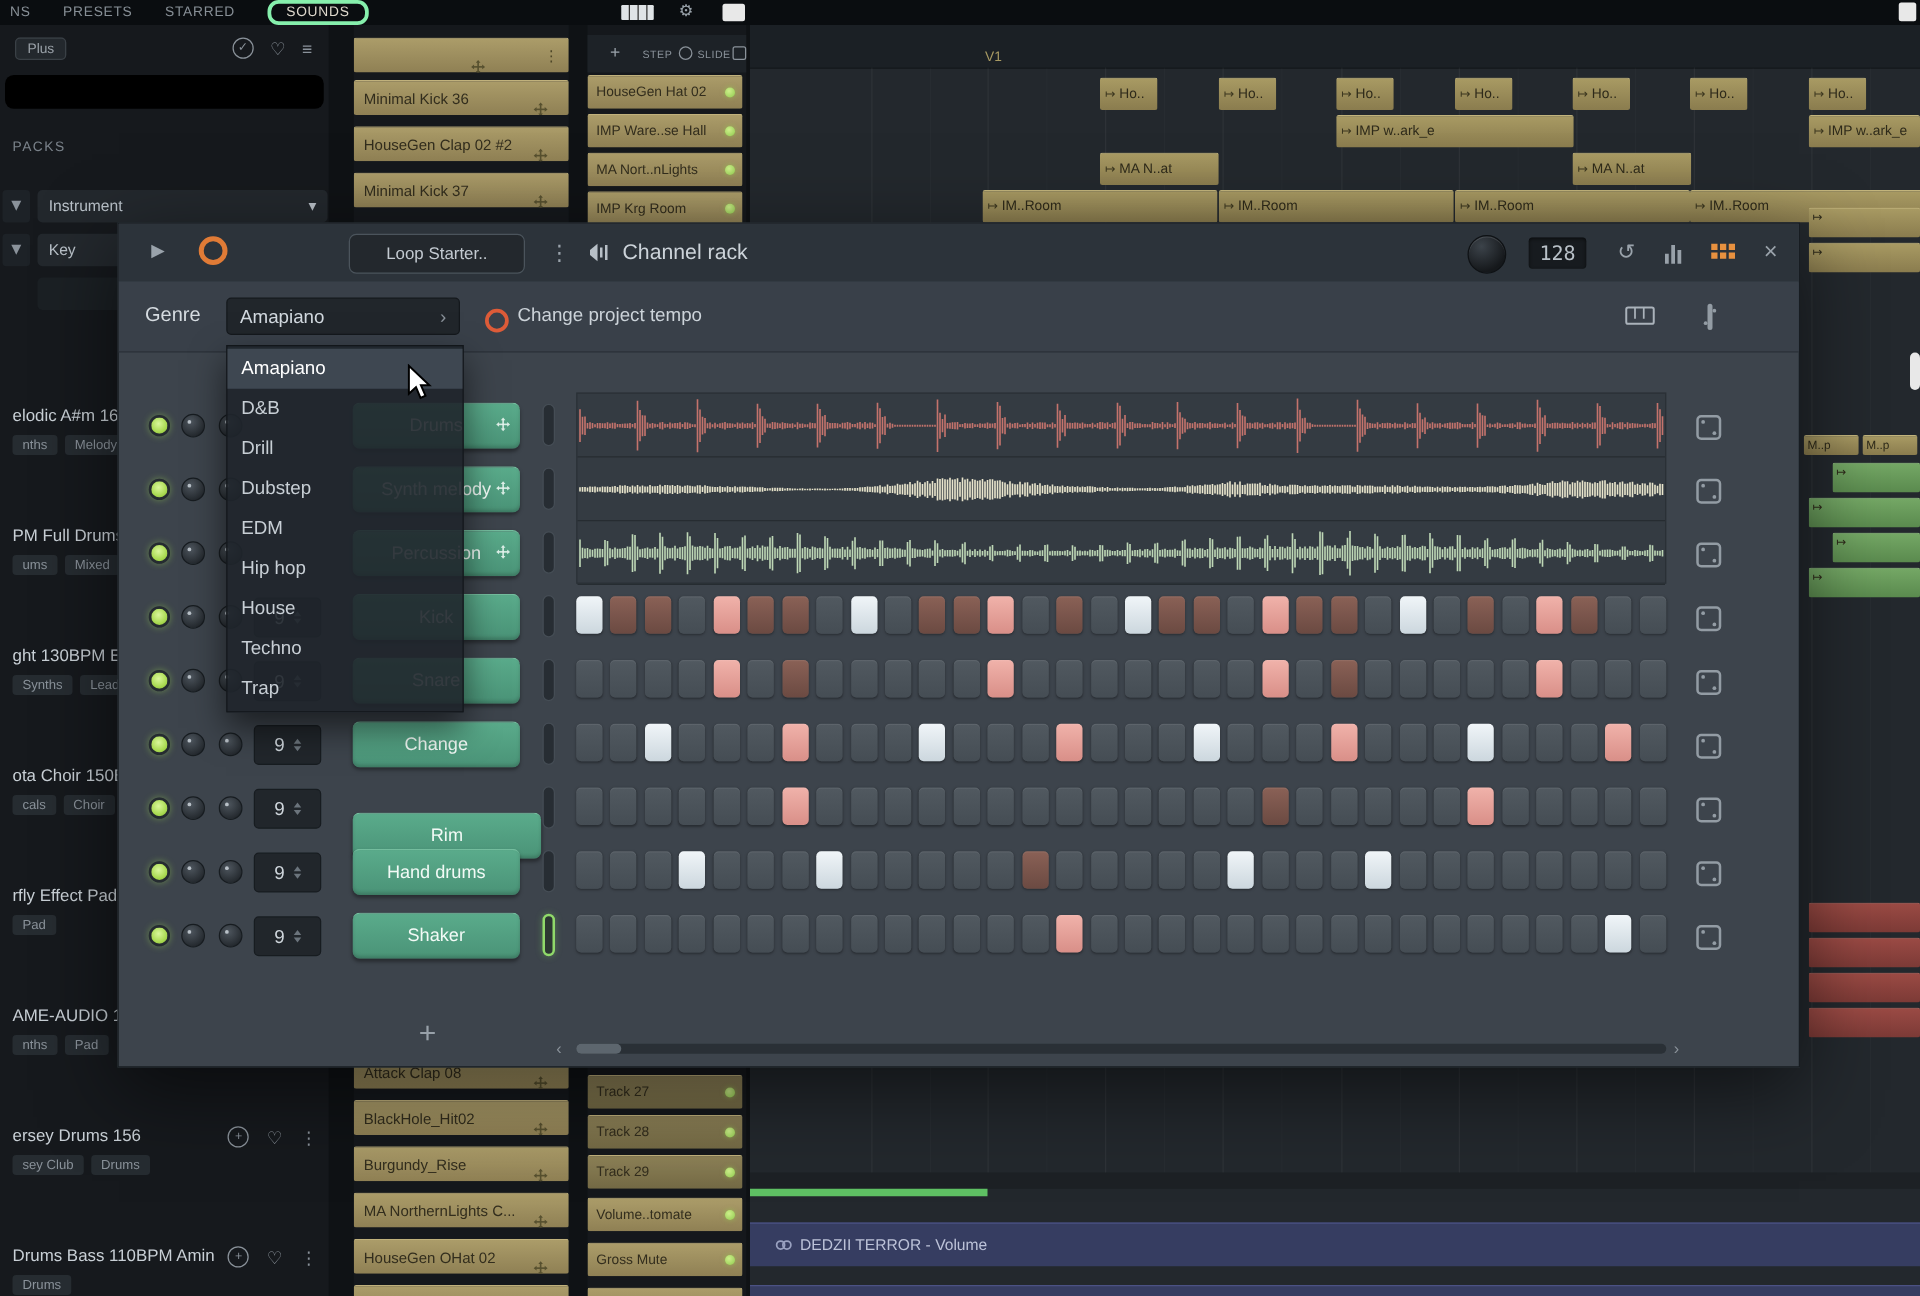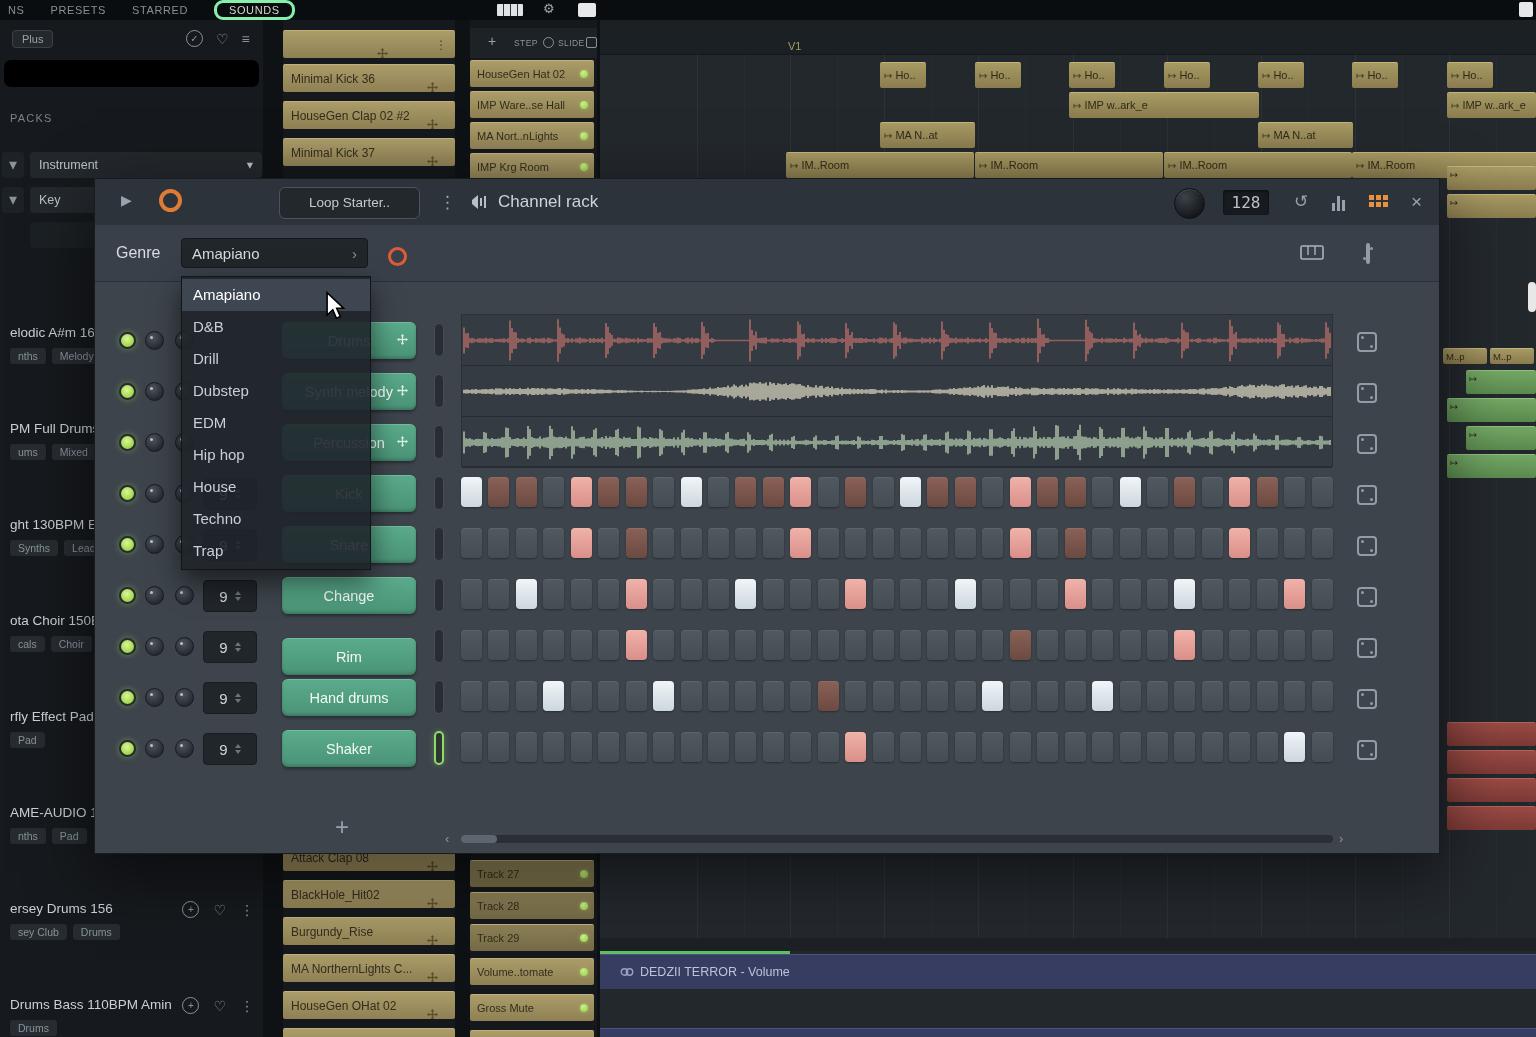--- a/index.html
+++ b/index.html
@@ -403,21 +403,21 @@
     <div class="sideclip tan" style="position: absolute; left: 843px; top: 348px; width: 44px; height: 16px;">M..p</div>
     <div class="sideclip tan" style="position: absolute; left: 890px; top: 348px; width: 44px; height: 16px;">M..p</div>
     <div class="sideclip green" style="position: absolute; left: 866px; top: 370px; width: 70px; height: 24px;">↦</div>
     <div class="sideclip green" style="position: absolute; left: 847px; top: 398px; width: 89px; height: 24px;">↦</div>
     <div class="sideclip green" style="position: absolute; left: 866px; top: 426px; width: 70px; height: 24px;">↦</div>
     <div class="sideclip green" style="position: absolute; left: 847px; top: 454px; width: 89px; height: 24px;">↦</div>
     <div class="sideclip red" style="position: absolute; left: 847px; top: 722px; width: 89px; height: 24px;"></div>
     <div class="sideclip red" style="position: absolute; left: 847px; top: 750px; width: 89px; height: 24px;"></div>
     <div class="sideclip red" style="position: absolute; left: 847px; top: 778px; width: 89px; height: 24px;"></div>
     <div class="sideclip red" style="position: absolute; left: 847px; top: 806px; width: 89px; height: 24px;"></div>
-    <div class="lane" style="position: absolute; left: 0px; top: 954px; width: 936px; height: 35px; background: rgb(54, 61, 97);">
+    <div class="lane" style="position: absolute; left: 0px; top: 978px; width: 936px; height: 35px; background: rgb(54, 61, 97);">
       <svg width="14" height="10">
         <circle cx="4.5" cy="5" r="3.2" fill="none" stroke="#99a1c0" stroke-width="1.4"></circle>
         <circle cx="9.5" cy="5" r="3.2" fill="none" stroke="#99a1c0" stroke-width="1.4"></circle>
       </svg>
       <span>DEDZII TERROR - Volume</span>
     </div>
     <div class="lane" style="position: absolute; left: 0px; top: 1028px; width: 936px; height: 35px; background: rgb(54, 61, 97);">
       <span>Gross Beat - Mix level</span>
     </div>
   </div>
@@ -448,20 +448,21 @@
       </span>
     <span class="abs hicon" style="left:1316px;top:12px;font-size:19px">×</span>
   </div>
   <div class="abs genre-row">
     <span class="abs glabel" style="left:21px">Genre</span>
     <div class="abs gsel">
       <span>Amapiano</span>
         <span style="color:#8a929a">›</span>
     </div>
     <span class="abs recdot"></span>
+    <span class="abs" style="left:319px;color:#ccd3d9;font-size:15px;line-height:56px">Change project tempo</span>
     <svg class="abs" style="left:1205px;top:17px" width="26" height="20" viewBox="0 0 26 20">
       <rect x="1" y="4" width="22" height="13" rx="1.5" fill="none" stroke="#aab2ba" stroke-width="1.6"></rect>
       <line x1="8" y1="4" x2="8" y2="13" stroke="#aab2ba" stroke-width="1.4"></line>
         <line x1="15" y1="4" x2="15" y2="13" stroke="#aab2ba" stroke-width="1.4"></line>
     </svg>
     <span class="abs dice" style="left:1271px;top:20px"></span>
   </div>
   <div class="abs wavepanel" id="wavepanel">
       <svg width="870" height="50" class="waverow">
         <path d="M2 12.4L2 38.6M4 18.4L4 32.6M6 18.1L6 32.9M8 23.3L8 27.7M10 22.8L10 28.2M12 23.4L12 27.6M14 24.3L14 26.7M16 23.4L16 27.6M18 23.3L18 27.7M20 23.6L20 27.4M22 23.5L22 27.5M24 22.8L24 28.2M26 23.7L26 27.3M28 23.2L28 27.8M30 23.1L30 27.9M32 24.2L32 26.8M34 24.1L34 26.9M36 23.9L36 27.1M38 23.7L38 27.3M40 23.7L40 27.3M42 23.3L42 27.7M44 24.2L44 26.8M46 23.3L46 27.7M48 5.6L48 45.4M50 13.0L50 38.0M52 17.1L52 33.9M54 17.3L54 33.7M56 23.0L56 28.0M58 23.9L58 27.1M60 23.3L60 27.7M62 24.0L62 27.0M64 24.4L64 26.6M66 23.0L66 28.0M68 22.5L68 28.5M70 23.9L70 27.1M72 24.2L72 26.8M74 23.0L74 28.0M76 23.8L76 27.2M78 23.4L78 27.6M80 23.3L80 27.7M82 22.8L82 28.2M84 24.2L84 26.8M86 22.8L86 28.2M88 22.9L88 28.1M90 23.7L90 27.3M92 24.4L92 26.6M94 24.3L94 26.7M96 4.3L96 46.7M98 12.5L98 38.5M100 18.4L100 32.6M102 19.4L102 31.6M104 23.5L104 27.5M106 23.0L106 28.0M108 24.3L108 26.7M110 23.2L110 27.8M112 24.4L112 26.6M114 23.6L114 27.4M116 23.2L116 27.8M118 22.5L118 28.5M120 23.6L120 27.4M122 23.6L122 27.4M124 23.8L124 27.2M126 24.4L126 26.6M128 23.0L128 28.0M130 23.7L130 27.3M132 23.0L132 28.0M134 23.9L134 27.1M136 23.4L136 27.6M138 23.8L138 27.2M140 22.8L140 28.2M142 24.2L142 26.8M144 7.9L144 43.1M146 11.7L146 39.3M148 18.0L148 33.0M150 20.0L150 31.0M152 23.8L152 27.2M154 23.7L154 27.3M156 22.6L156 28.4M158 22.8L158 28.2M160 23.2L160 27.8M162 23.7L162 27.3M164 22.7L164 28.3M166 23.3L166 27.7M168 23.6L168 27.4M170 23.9L170 27.1M172 23.5L172 27.5M174 24.5L174 26.5M176 22.7L176 28.3M178 23.9L178 27.1M180 23.7L180 27.3M182 24.3L182 26.7M184 24.3L184 26.7M186 23.0L186 28.0M188 23.4L188 27.6M190 23.5L190 27.5M192 8.0L192 43.0M194 12.1L194 38.9M196 18.0L196 33.0M198 17.0L198 34.0M200 22.6L200 28.4M202 23.3L202 27.7M204 23.3L204 27.7M206 23.4L206 27.6M208 23.5L208 27.5M210 24.3L210 26.7M212 23.2L212 27.8M214 23.2L214 27.8M216 22.5L216 28.5M218 23.1L218 27.9M220 24.2L220 26.8M222 24.2L222 26.8M224 23.2L224 27.8M226 22.6L226 28.4M228 23.8L228 27.2M230 22.6L230 28.4M232 23.7L232 27.3M234 23.0L234 28.0M236 23.2L236 27.8M238 24.4L238 26.6M240 7.1L240 43.9M242 11.5L242 39.5M244 18.5L244 32.5M246 18.0L246 33.0M248 24.0L248 27.0M250 23.1L250 27.9M252 23.9L252 27.1M254 24.7L254 26.3M256 24.7L256 26.3M258 24.7L258 26.3M260 24.7L260 26.3M262 24.7L262 26.3M264 24.7L264 26.3M266 24.7L266 26.3M268 24.7L268 26.3M270 24.7L270 26.3M272 24.7L272 26.3M274 24.7L274 26.3M276 24.7L276 26.3M278 24.7L278 26.3M280 24.7L280 26.3M282 24.7L282 26.3M284 24.7L284 26.3M286 24.7L286 26.3M288 4.5L288 46.5M290 15.1L290 35.9M292 20.2L292 30.8M294 16.5L294 34.5M296 23.3L296 27.7M298 23.1L298 27.9M300 22.8L300 28.2M302 22.7L302 28.3M304 22.5L304 28.5M306 24.4L306 26.6M308 24.2L308 26.8M310 23.3L310 27.7M312 23.7L312 27.3M314 23.7L314 27.3M316 23.4L316 27.6M318 24.4L318 26.6M320 24.4L320 26.6M322 23.6L322 27.4M324 24.0L324 27.0M326 23.7L326 27.3M328 23.0L328 28.0M330 23.7L330 27.3M332 23.8L332 27.2M334 23.3L334 27.7M336 6.6L336 44.4M338 9.6L338 41.4M340 19.3L340 31.7M342 18.7L342 32.3M344 24.0L344 27.0M346 23.1L346 27.9M348 23.9L348 27.1M350 23.4L350 27.6M352 23.2L352 27.8M354 24.5L354 26.5M356 24.2L356 26.8M358 24.2L358 26.8M360 22.9L360 28.1M362 24.2L362 26.8M364 22.9L364 28.1M366 24.1L366 26.9M368 23.2L368 27.8M370 22.8L370 28.2M372 23.0L372 28.0M374 22.9L374 28.1M376 24.3L376 26.7M378 24.3L378 26.7M380 23.0L380 28.0M382 24.1L382 26.9M384 7.9L384 43.1M386 13.4L386 37.6M388 20.1L388 30.9M390 17.0L390 34.0M392 23.2L392 27.8M394 23.1L394 27.9M396 23.3L396 27.7M398 23.0L398 28.0M400 23.1L400 27.9M402 23.7L402 27.3M404 23.0L404 28.0M406 24.0L406 27.0M408 24.1L408 26.9M410 24.2L410 26.8M412 23.2L412 27.8M414 24.5L414 26.5M416 23.4L416 27.6M418 22.6L418 28.4M420 22.8L420 28.2M422 23.5L422 27.5M424 22.7L424 28.3M426 24.4L426 26.6M428 23.4L428 27.6M430 23.0L430 28.0M432 7.2L432 43.8M434 9.6L434 41.4M436 19.9L436 31.1M438 17.0L438 34.0M440 23.6L440 27.4M442 22.6L442 28.4M444 22.5L444 28.5M446 23.7L446 27.3M448 23.6L448 27.4M450 23.6L450 27.4M452 24.3L452 26.7M454 24.1L454 26.9M456 24.3L456 26.7M458 24.3L458 26.7M460 22.6L460 28.4M462 23.4L462 27.6M464 23.4L464 27.6M466 24.0L466 27.0M468 22.6L468 28.4M470 24.3L470 26.7M472 22.8L472 28.2M474 24.0L474 27.0M476 24.4L476 26.6M478 23.6L478 27.4M480 6.6L480 44.4M482 14.7L482 36.3M484 19.0L484 32.0M486 20.0L486 31.0M488 22.7L488 28.3M490 23.3L490 27.7M492 23.6L492 27.4M494 22.5L494 28.5M496 23.8L496 27.2M498 23.4L498 27.6M500 23.4L500 27.6M502 24.0L502 27.0M504 23.5L504 27.5M506 22.6L506 28.4M508 23.9L508 27.1M510 23.6L510 27.4M512 23.7L512 27.3M514 24.2L514 26.8M516 24.0L516 27.0M518 23.2L518 27.8M520 24.5L520 26.5M522 24.3L522 26.7M524 23.0L524 28.0M526 24.2L526 26.8M528 7.4L528 43.6M530 12.9L530 38.1M532 17.4L532 33.6M534 18.1L534 32.9M536 23.3L536 27.7M538 23.1L538 27.9M540 23.7L540 27.3M542 23.0L542 28.0M544 22.7L544 28.3M546 23.8L546 27.2M548 23.1L548 27.9M550 24.3L550 26.7M552 24.2L552 26.8M554 23.5L554 27.5M556 23.1L556 27.9M558 24.3L558 26.7M560 22.7L560 28.3M562 22.7L562 28.3M564 24.2L564 26.8M566 22.7L566 28.3M568 23.7L568 27.3M570 23.1L570 27.9M572 23.4L572 27.6M574 22.9L574 28.1M576 3.7L576 47.3M578 12.8L578 38.2M580 19.6L580 31.4M582 19.2L582 31.8M584 23.1L584 27.9M586 23.1L586 27.9M588 24.4L588 26.6M590 24.7L590 26.3M592 24.7L592 26.3M594 24.7L594 26.3M596 24.7L596 26.3M598 24.7L598 26.3M600 24.7L600 26.3M602 24.7L602 26.3M604 24.7L604 26.3M606 24.7L606 26.3M608 24.7L608 26.3M610 24.7L610 26.3M612 24.7L612 26.3M614 24.7L614 26.3M616 24.7L616 26.3M618 24.7L618 26.3M620 24.7L620 26.3M622 24.7L622 26.3M624 4.7L624 46.3M626 11.8L626 39.2M628 16.6L628 34.4M630 18.3L630 32.7M632 22.9L632 28.1M634 23.4L634 27.6M636 23.7L636 27.3M638 23.9L638 27.1M640 22.7L640 28.3M642 24.3L642 26.7M644 23.4L644 27.6M646 23.6L646 27.4M648 23.2L648 27.8M650 23.4L650 27.6M652 24.1L652 26.9M654 23.2L654 27.8M656 23.9L656 27.1M658 23.9L658 27.1M660 24.3L660 26.7M662 22.7L662 28.3M664 23.7L664 27.3M666 24.3L666 26.7M668 23.4L668 27.6M670 23.6L670 27.4M672 7.5L672 43.5M674 15.1L674 35.9M676 20.3L676 30.7M678 18.9L678 32.1M680 22.7L680 28.3M682 23.7L682 27.3M684 22.7L684 28.3M686 23.8L686 27.2M688 23.8L688 27.2M690 23.3L690 27.7M692 24.5L692 26.5M694 23.8L694 27.2M696 23.4L696 27.6M698 22.9L698 28.1M700 23.1L700 27.9M702 23.2L702 27.8M704 22.6L704 28.4M706 23.2L706 27.8M708 24.2L708 26.8M710 24.3L710 26.7M712 24.2L712 26.8M714 24.1L714 26.9M716 22.8L716 28.2M718 24.2L718 26.8M720 7.8L720 43.2M722 15.1L722 35.9M724 17.2L724 33.8M726 17.5L726 33.5M728 24.5L728 26.5M730 23.8L730 27.2M732 24.5L732 26.5M734 24.0L734 27.0M736 22.9L736 28.1M738 23.6L738 27.4M740 24.5L740 26.5M742 24.4L742 26.6M744 24.4L744 26.6M746 23.7L746 27.3M748 23.5L748 27.5M750 24.5L750 26.5M752 22.8L752 28.2M754 22.7L754 28.3M756 24.0L756 27.0M758 23.8L758 27.2M760 24.3L760 26.7M762 24.2L762 26.8M764 24.4L764 26.6M766 23.7L766 27.3M768 4.7L768 46.3M770 10.9L770 40.1M772 18.9L772 32.1M774 17.1L774 33.9M776 23.6L776 27.4M778 23.9L778 27.1M780 23.3L780 27.7M782 23.2L782 27.8M784 23.2L784 27.8M786 23.7L786 27.3M788 23.1L788 27.9M790 23.6L790 27.4M792 23.7L792 27.3M794 23.7L794 27.3M796 22.6L796 28.4M798 23.9L798 27.1M800 23.2L800 27.8M802 24.4L802 26.6M804 23.2L804 27.8M806 24.2L806 26.8M808 23.2L808 27.8M810 24.1L810 26.9M812 22.9L812 28.1M814 23.0L814 28.0M816 7.5L816 43.5M818 9.7L818 41.3M820 18.8L820 32.2M822 19.1L822 31.9M824 24.1L824 26.9M826 24.5L826 26.5M828 22.7L828 28.3M830 24.2L830 26.8M832 23.5L832 27.5M834 22.8L834 28.2M836 22.7L836 28.3M838 24.2L838 26.8M840 22.7L840 28.3M842 23.7L842 27.3M844 23.4L844 27.6M846 23.8L846 27.2M848 23.8L848 27.2M850 24.3L850 26.7M852 24.4L852 26.6M854 24.0L854 27.0M856 24.4L856 26.6M858 23.9L858 27.1M860 23.3L860 27.7M862 23.6L862 27.4M864 7.3L864 43.7M866 12.4L866 38.6M868 18.0L868 33.0" stroke="#c4736c" stroke-width="1.3" fill="none"></path>
@@ -691,21 +692,21 @@
       <div class="knob" style="position: absolute; left: 80px; top: 458px;">
         <i></i>
       </div>
       <div class="numbox" style="position: absolute; left: 108px; top: 452px;">
         <span>9</span>
         <span class="ar">
           <b class="up"></b>
           <b class="dn"></b>
         </span>
       </div>
-      <div class="chbtn" style="position: absolute; left: 187px; top: 459px; width: 134px; height: 36px;">
+      <div class="chbtn" style="position: absolute; left: 187px; top: 471px; width: 151px; height: 36px;">
         <span>Rim</span>
       </div>
       <div class="mute" style="position: absolute; left: 339px; top: 450px;"></div>
       <div class="steps" style="position: absolute; left: 366px; top: 451px; width: 872px; height: 30px;">
         <div class="step"></div>
         <div class="step"></div>
         <div class="step"></div>
         <div class="step"></div>
         <div class="step"></div>
         <div class="step"></div>

